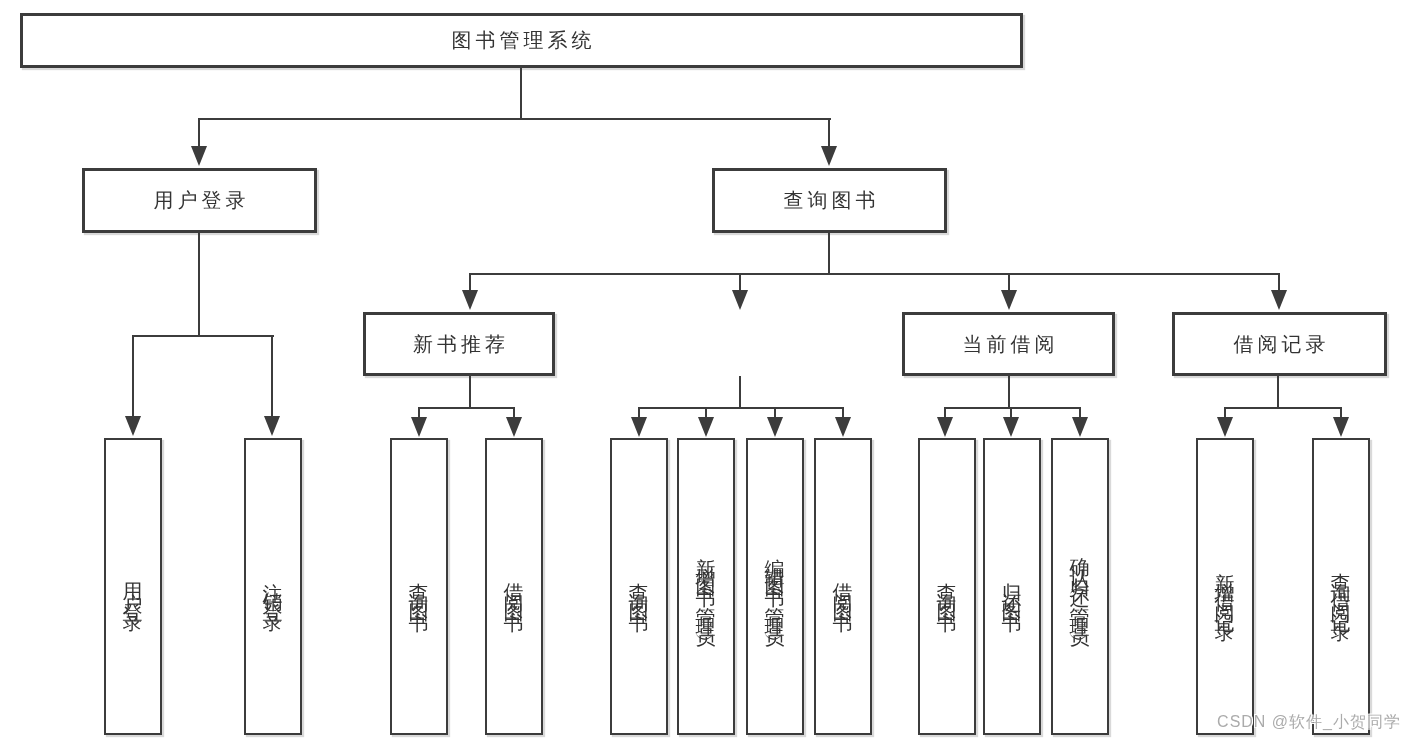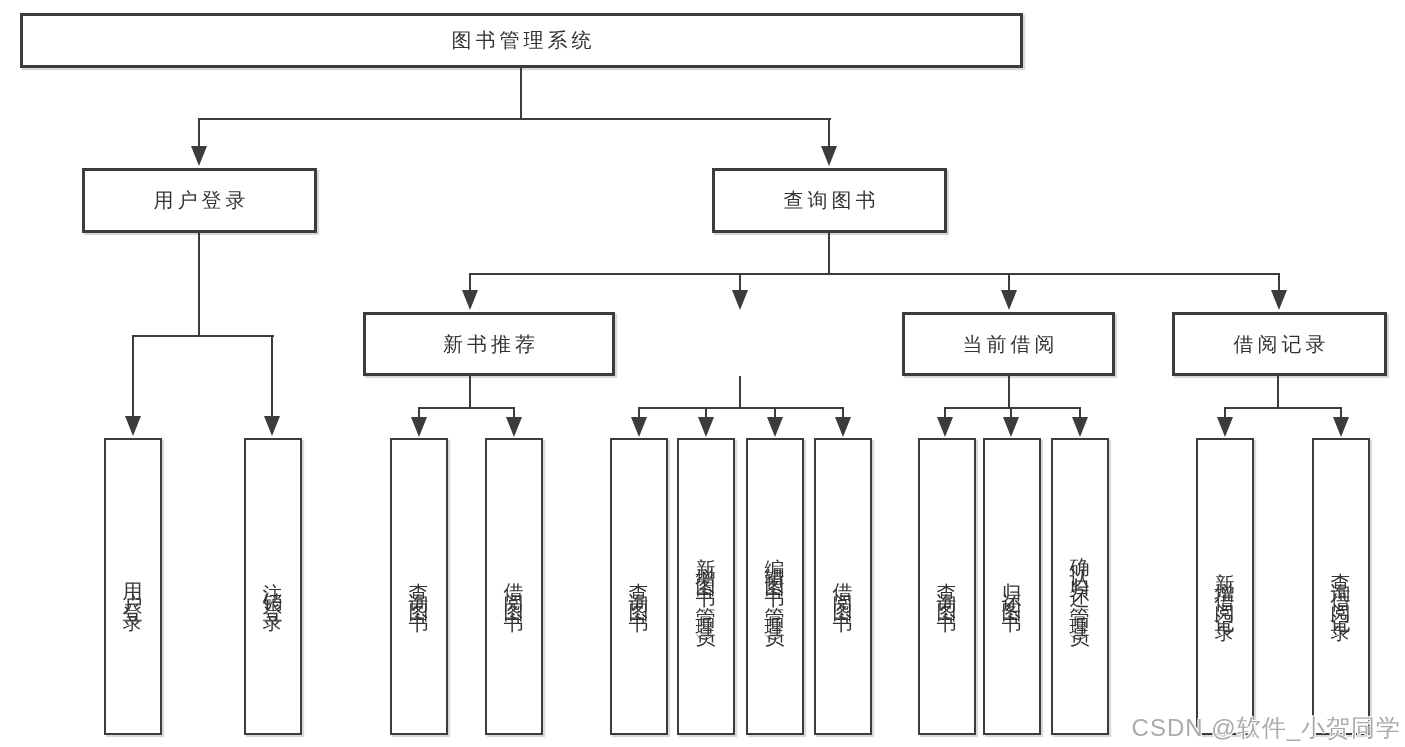--- a/index.html
+++ b/index.html
@@ -18,21 +18,21 @@
     writing-mode:vertical-rl;text-orientation:mixed;
     font-size:20px;letter-spacing:10px;line-height:1;white-space:nowrap;
   }
   .ln{position:absolute;background:#3c3c3c;}
   .ah{
     position:absolute;width:0;height:0;
     border-left:8px solid transparent;border-right:8px solid transparent;
     border-top:20px solid #3c3c3c;
   }
   .watermark{
-    position:absolute;top:712px;right:4px;font-size:24px;letter-spacing:1px;
+    position:absolute;top:712px;right:4px;font-size:16px;letter-spacing:1px;
     color:#ababab;white-space:nowrap;
     text-shadow:1px 1px 0 #fff,-1px -1px 0 #fff,1px -1px 0 #fff,-1px 1px 0 #fff;
     text-align:center;
   }
 </style>
 </head>
 <body>
 
 <div class="stage">
 
@@ -65,21 +65,21 @@
   <div class="ln" style="left:469px;top:273px;width:811px;height:2px"></div>
   <div class="ln" style="left:469px;top:273px;width:2px;height:18px"></div>
   <div class="ah" style="left:462px;top:290px"></div>
   <div class="ln" style="left:739px;top:273px;width:2px;height:18px"></div>
   <div class="ah" style="left:732px;top:290px"></div>
   <div class="ln" style="left:1008px;top:273px;width:2px;height:18px"></div>
   <div class="ah" style="left:1001px;top:290px"></div>
   <div class="ln" style="left:1278px;top:273px;width:2px;height:18px"></div>
   <div class="ah" style="left:1271px;top:290px"></div>
 
-  <div class="box thick" style="left:363px;top:312px;width:252px;height:64px">
+  <div class="box thick" style="left:363px;top:312px;width:192px;height:64px">
     <span class="h-label">新书推荐</span>
   </div>
   <div class="box thick" style="left:902px;top:312px;width:213px;height:64px">
     <span class="h-label">当前借阅</span>
   </div>
   <div class="box thick" style="left:1172px;top:312px;width:215px;height:64px">
     <span class="h-label">借阅记录</span>
   </div>
 
   <div class="ln" style="left:469px;top:376px;width:2px;height:31px"></div>

